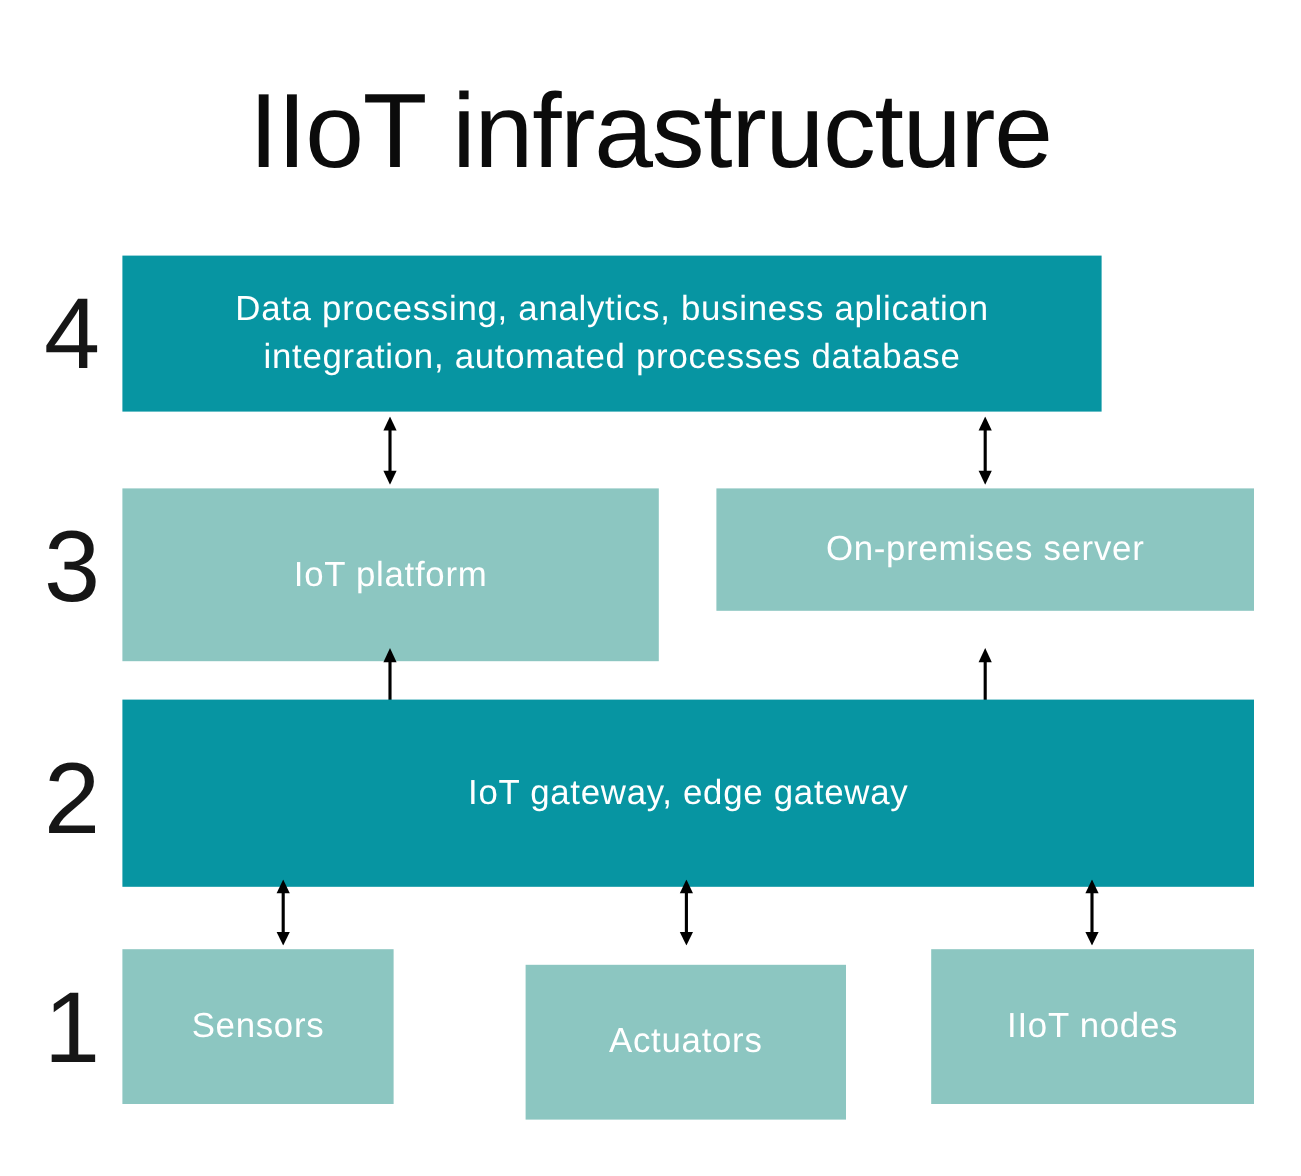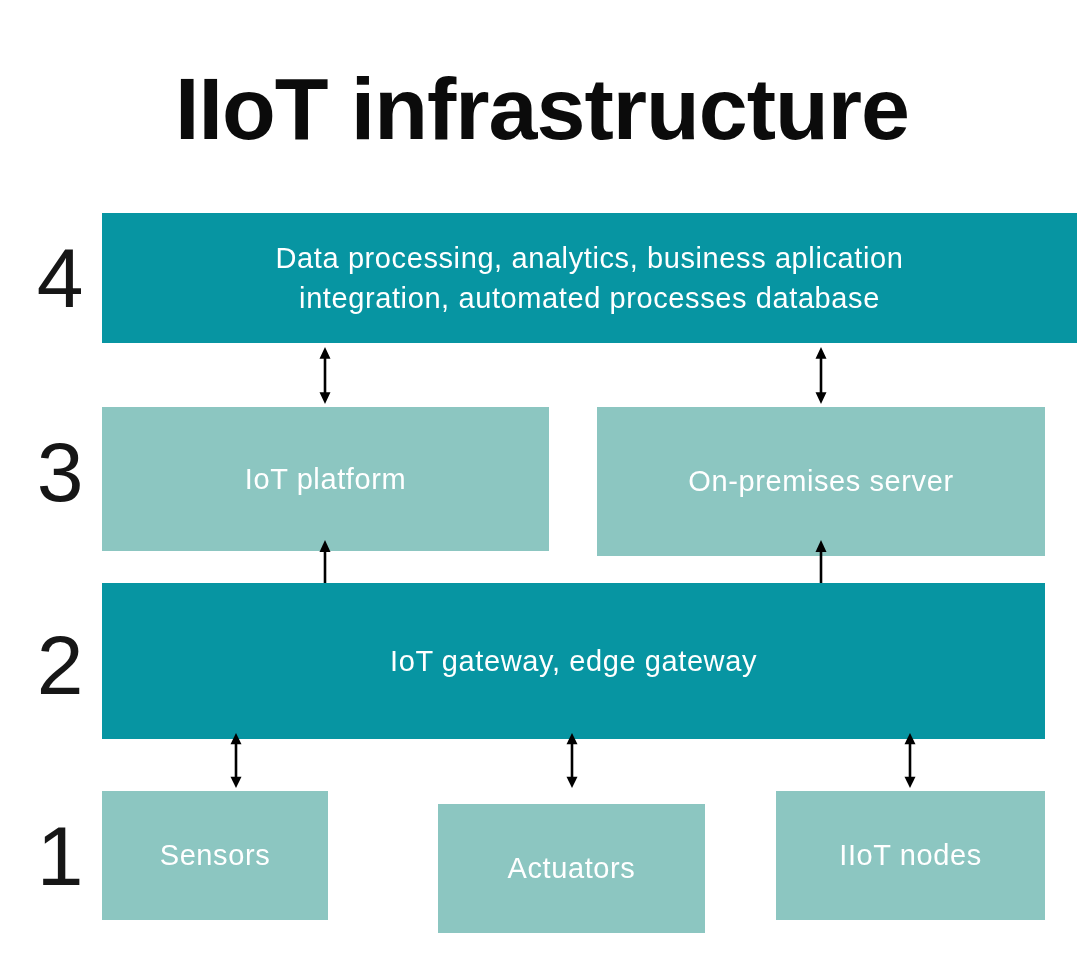--- a/index.html
+++ b/index.html
@@ -13,21 +13,21 @@
     position: relative;
     width: 1084px; height: 980px;
     background: var(--background, #fff);
   }
   .title {
     position: absolute;
     left: 0; top: 58px; width: 100%;
     margin: 0;
     text-align: center;
     font-size: 88px;
-    font-weight: 700;
+    font-weight: 400;
     letter-spacing: -1px;
     color: var(--title-color, #0b0b0b);
   }
   .layer-number {
     position: absolute;
     left: 22px; width: 76px;
     display: flex; align-items: center; justify-content: center;
     font-size: 84px;
     font-weight: 300;
     color: var(--number-color, #161616);
@@ -48,23 +48,23 @@
   }
   .box.dark  { background: var(--dark-box, #0795A2); }
   .box.light { background: var(--light-box, #8CC6C1); }
 
   
   .n4 { top: 213px; height: 130px; }
   .n3 { top: 407px; height: 129px; }
   .n2 { top: 601px; height: 128px; }
   .n1 { top: 791px; height: 129px; }
 
-  .b4   { left: 102px; top: 213px; width: 975px; height: 130px; }
+  .b4   { left: 102px; top: 213px; width: 816px; height: 130px; }
   .b3a  { left: 102px; top: 407px; width: 447px; height: 144px; }
-  .b3b  { left: 597px; top: 407px; width: 448px; height: 149px; }
+  .b3b  { left: 597px; top: 407px; width: 448px; height: 102px; }
   .b2   { left: 102px; top: 583px; width: 943px; height: 156px; }
   .b1a  { left: 102px; top: 791px; width: 226px; height: 129px; }
   .b1b  { left: 438px; top: 791px; width: 267px; height: 129px; margin-top: 13px; }
   .b1c  { left: 776px; top: 791px; width: 269px; height: 129px; }
 
   .varrow {
     position: absolute;
     width: 14px;
     transform: translateX(-50%);
     color: var(--arrow, #000);

